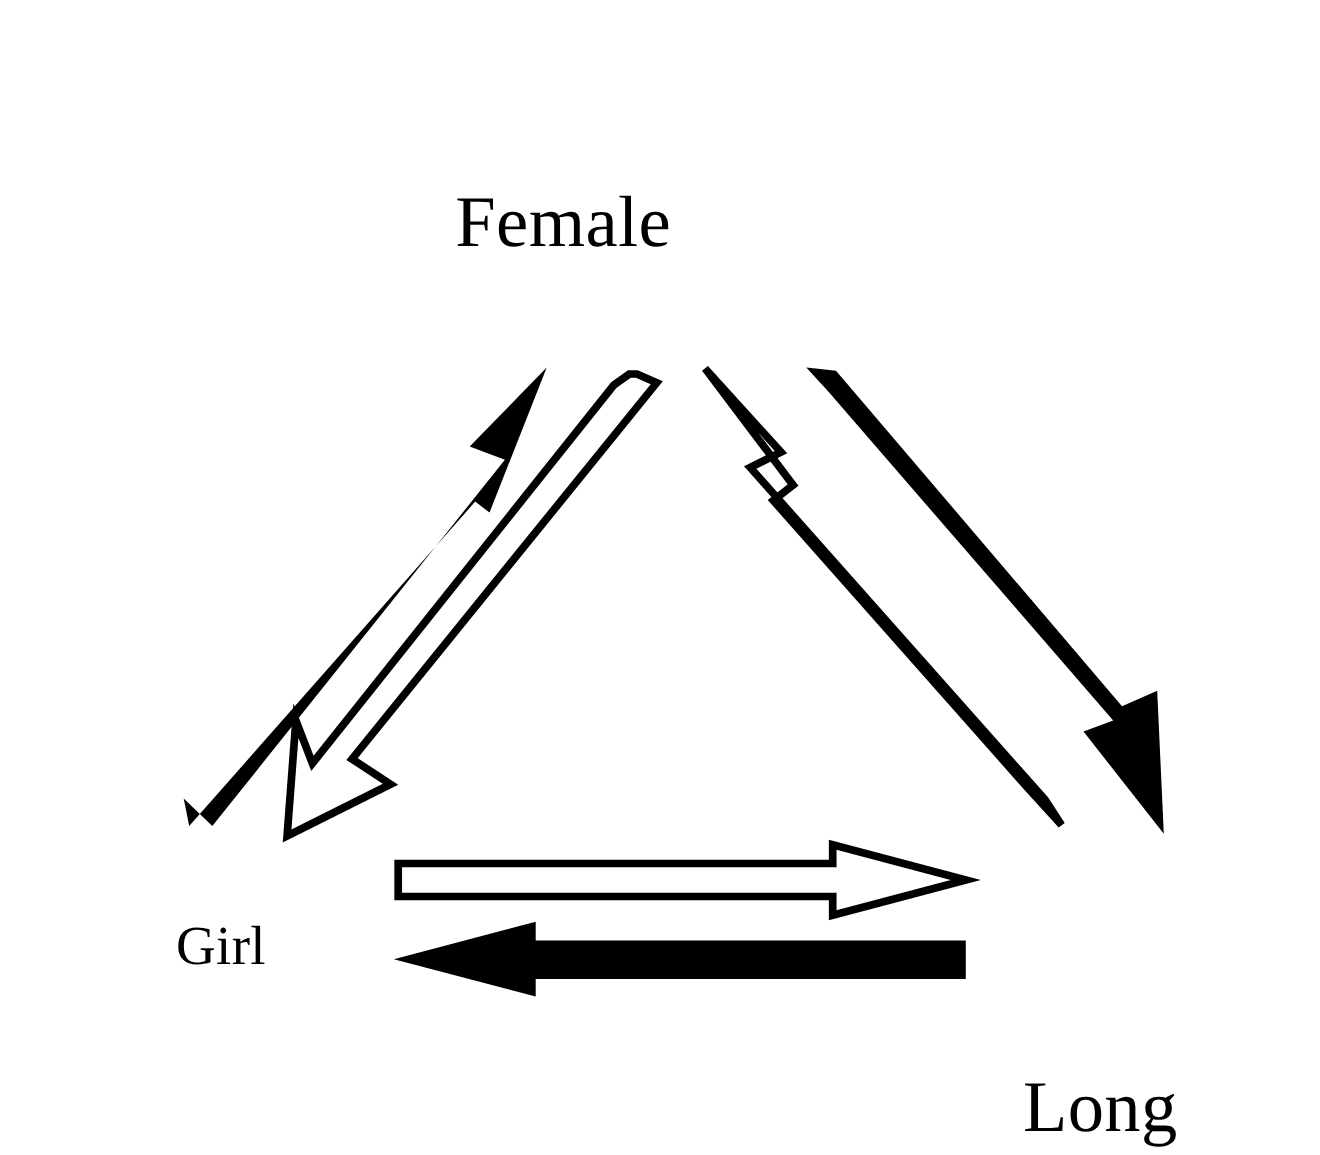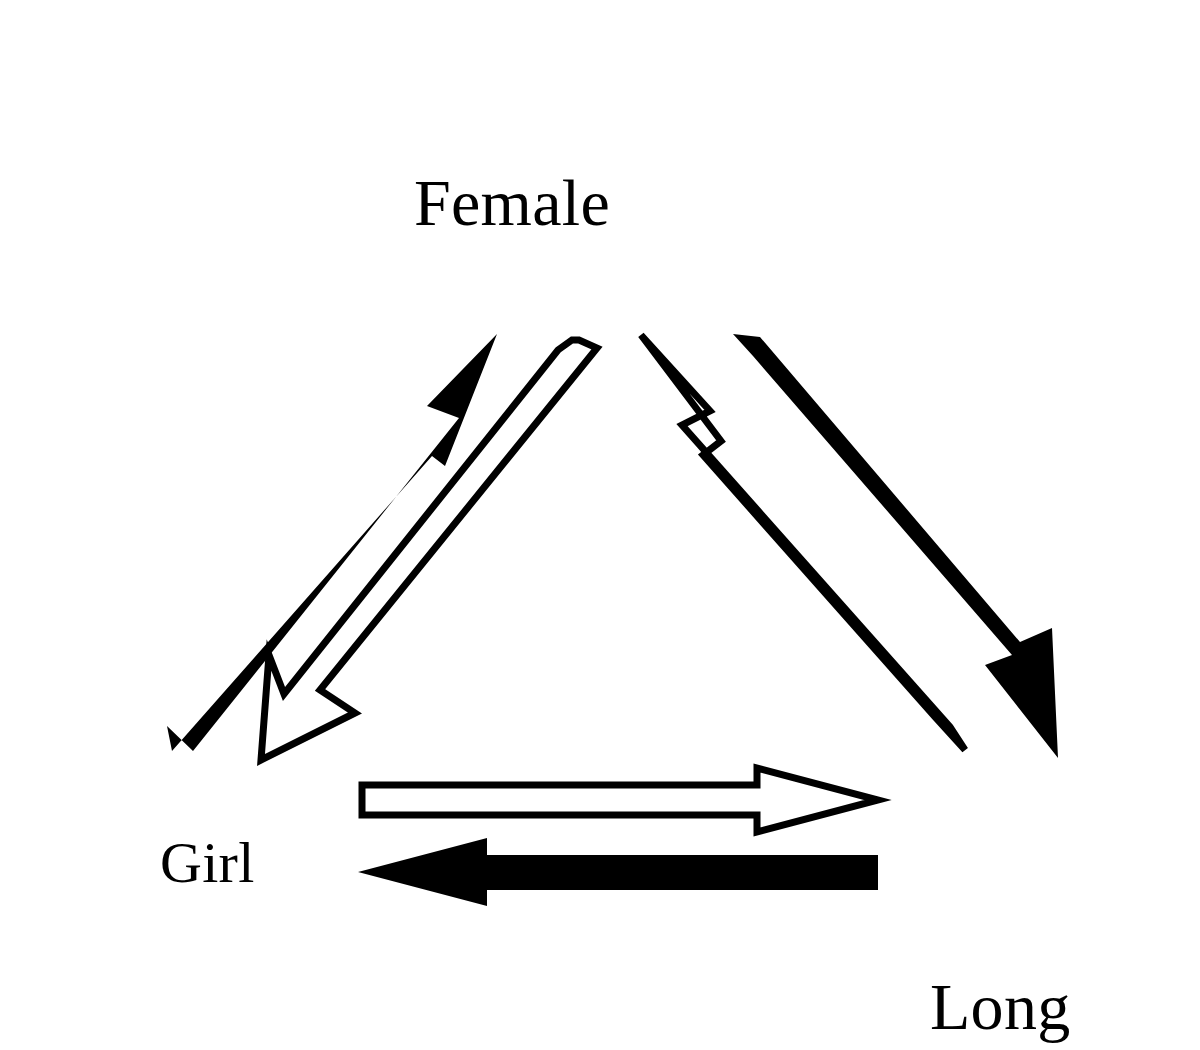--- a/index.html
+++ b/index.html
@@ -34,21 +34,21 @@
   #label-female {
     left: 0;
     top: 168px;
     width: 1024px;
     text-align: center;
     font-size: 66px;
   }
   #label-girl {
     left: 160px;
     top: 833px;
-    font-size: 58px;
+    font-size: 50px;
     text-align: left;
   }
   #label-longhair {
     left: 930px;
     top: 833px;
     font-size: 66px;
     text-align: left;
   }
   .solid-arrow {
     fill: #000000;

